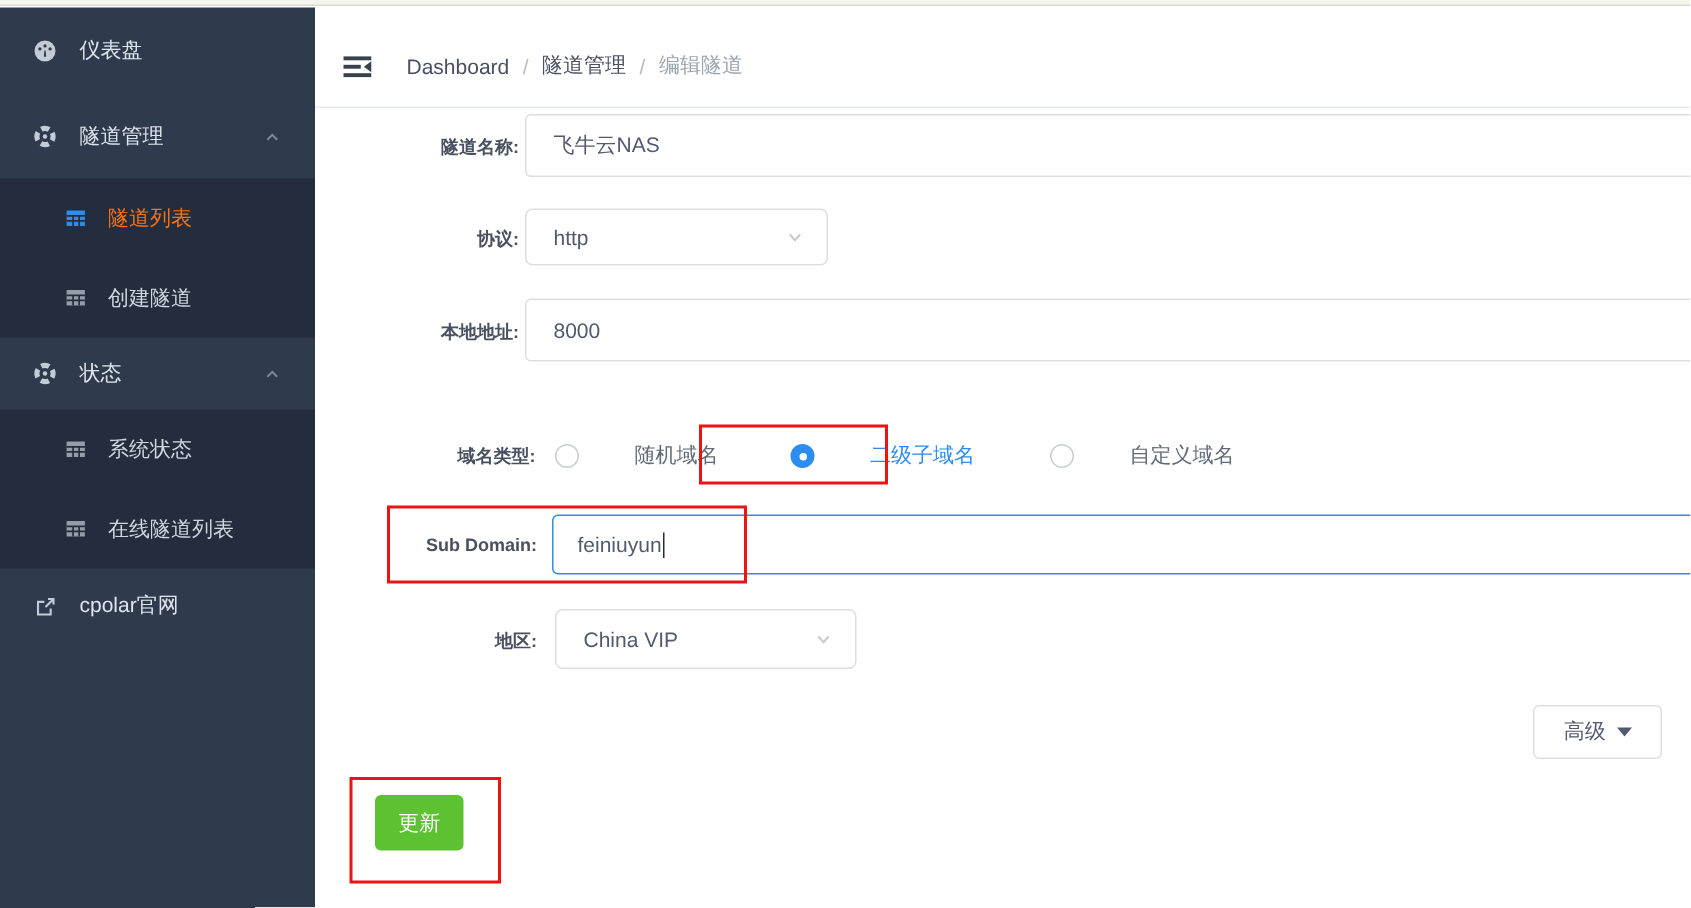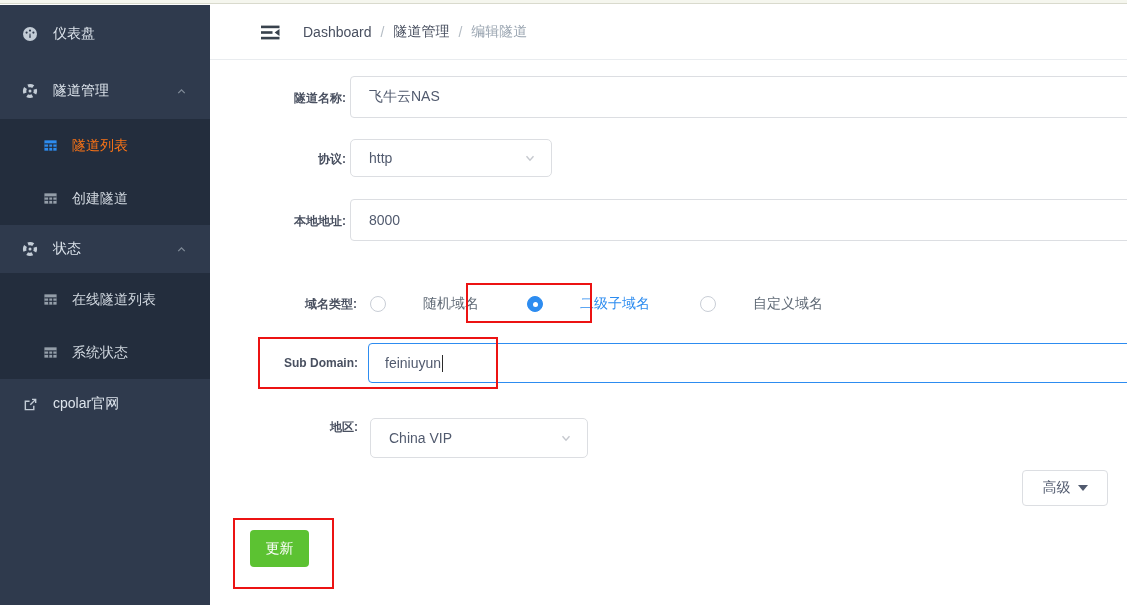--- a/index.html
+++ b/index.html
@@ -28,23 +28,23 @@
   .submenu { background:#232d3d; }
   .sub-item {
     display:flex; align-items:center; cursor:pointer;
     padding-left:42px; font-size:14px; color:#cfd6de; height:53px;
   }
   .sub-item .ic { display:inline-flex; width:16px; justify-content:center; margin-right:14px; color:#949ea9; }
   .sub-item.active { color:#f97316; }
   .sub-item.active .ic { color:#2d8cf0; }
   
   .header {
-    position:absolute; left:210px; top:5px; width:917px; height:55px;
+    position:absolute; left:210px; top:17px; width:917px; height:55px;
     background:#ffffff; border-bottom:1px solid #e9ecef;
-    display:flex; align-items:center;padding-left:32px;
+    display:flex; align-items:center;
   }
   .fold { margin-left:18px; display:inline-flex; cursor:pointer; }
   .breadcrumb { margin-left:22px; display:flex; align-items:center; gap:9px; font-size:14px; color:#495060; }
   .breadcrumb .sep { color:#b4bcc4; }
   .breadcrumb .last { color:#9aa5b1; }
   .crumb { cursor:pointer; }
   
   .flabel {
     position:absolute; font-weight:bold; color:#495060; font-size:12px;
     text-align:right; white-space:nowrap;
@@ -197,35 +197,35 @@
           <svg width="15" height="15" viewBox="0 0 16 16">
             <rect x="1.5" y="2.5" width="13" height="11" fill="currentColor"></rect>
             <g stroke="#232d3d" stroke-width="1.2">
               <line x1="1.5" y1="6.3" x2="14.5" y2="6.3"></line>
               <line x1="1.5" y1="9.9" x2="14.5" y2="9.9"></line>
               <line x1="6.1" y1="6.3" x2="6.1" y2="13.5"></line>
               <line x1="10.4" y1="6.3" x2="10.4" y2="13.5"></line>
             </g>
           </svg>
         </span>
-        <span>在线隧道列表</span>
+        <span>系统状态</span>
       </div>
       <div class="sub-item">
         <span class="ic">
           <svg width="15" height="15" viewBox="0 0 16 16">
             <rect x="1.5" y="2.5" width="13" height="11" fill="currentColor"></rect>
             <g stroke="#232d3d" stroke-width="1.2">
               <line x1="1.5" y1="6.3" x2="14.5" y2="6.3"></line>
               <line x1="1.5" y1="9.9" x2="14.5" y2="9.9"></line>
               <line x1="6.1" y1="6.3" x2="6.1" y2="13.5"></line>
               <line x1="10.4" y1="6.3" x2="10.4" y2="13.5"></line>
             </g>
           </svg>
         </span>
-        <span>系统状态</span>
+        <span>在线隧道列表</span>
       </div>
     </div>
 
     <div class="side-item" style="height:50px;">
       <span class="ic">
         <svg width="15" height="15" viewBox="0 0 16 16">
           <path d="M11.5 9.2 V13.5 H2.5 V4.5 H7" fill="none" stroke="currentColor" stroke-width="1.5"></path>
           <path d="M9.6 2.5 H13.5 V6.4" fill="none" stroke="currentColor" stroke-width="1.5"></path>
           <line x1="7.8" y1="8.2" x2="13.2" y2="2.8" stroke="currentColor" stroke-width="1.5"></line>
         </svg>
@@ -287,21 +287,21 @@
     </div>
   </div>
 
   <div class="flabel" style="left:226px; top:356px; width:132px;">Sub Domain:</div>
   <div class="subdomain-box" style="left:368px; top:343px; width:765px;">
     <span>feiniuyun</span>
     <span class="caret"></span>
   </div>
 
   <div class="flabel" style="left:226px; top:419px; width:132px;">地区:</div>
-  <div class="selbox" style="left:370px; top:406px; width:218px; height:40px;margin-top:12px;">
+  <div class="selbox" style="left:370px; top:406px; width:201px; height:40px;">
     <span>China VIP</span>
     <span class="chev">
       <svg width="14" height="14" viewBox="0 0 16 16">
           <polyline points="4,6 8,10.5 12,6" fill="none" stroke="currentColor" stroke-width="1.6"></polyline>
         </svg>
     </span>
   </div>
 
   <div class="adv-btn">
     <span>高级</span>

